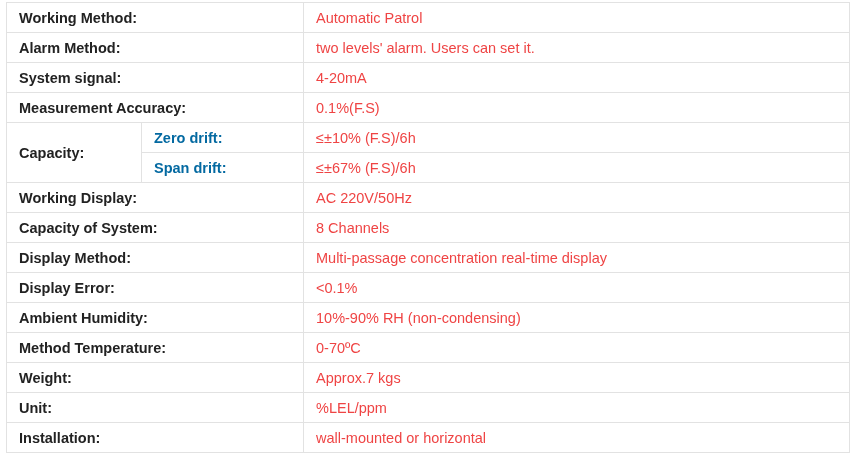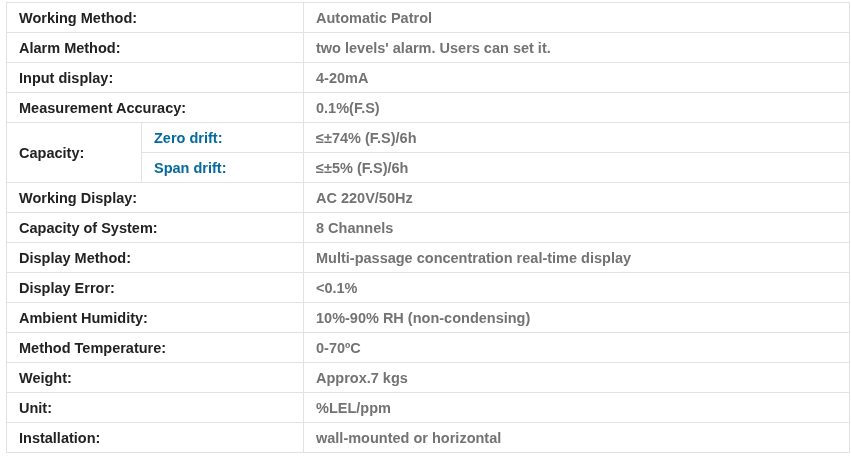--- a/index.html
+++ b/index.html
@@ -36,22 +36,22 @@
     font-weight: bold;
     color: #222222;
     width: 135px;
   }
   td.sublabel {
     font-weight: bold;
     color: #0369a1;
     width: 162px;
   }
   td.value {
-    font-weight: bold;
-    color: #737373;
+    font-weight: normal;
+    color: #ef4444;
   }
   col.c1 { width: 135px; }
   col.c2 { width: 162px; }
   col.c3 { width: 546px; }
 </style>
 </head>
 <body>
 
 <div class="spec-wrap">
   <table class="spec-table">
@@ -66,38 +66,38 @@
         <td class="label" colspan="2">Working Method:</td>
         <td class="value">Automatic Patrol</td>
       </tr>
 
       <tr>
         <td class="label" colspan="2">Alarm Method:</td>
         <td class="value">two levels' alarm. Users can set it.</td>
       </tr>
 
       <tr>
-        <td class="label" colspan="2">Input display:</td>
+        <td class="label" colspan="2">System signal:</td>
         <td class="value">4-20mA</td>
       </tr>
 
       <tr>
         <td class="label" colspan="2">Measurement Accuracy:</td>
         <td class="value">0.1%(F.S)</td>
       </tr>
 
       <tr>
         <td class="label" rowspan="2">Capacity:</td>
         <td class="sublabel">Zero drift:</td>
-        <td class="value">≤±74% (F.S)/6h</td>
+        <td class="value">≤±10% (F.S)/6h</td>
       </tr>
 
       <tr>
         <td class="sublabel">Span drift:</td>
-        <td class="value">≤±5% (F.S)/6h</td>
+        <td class="value">≤±67% (F.S)/6h</td>
       </tr>
 
       <tr>
         <td class="label" colspan="2">Working Display:</td>
         <td class="value">AC 220V/50Hz</td>
       </tr>
 
       <tr>
         <td class="label" colspan="2">Capacity of System:</td>
         <td class="value">8 Channels</td>

